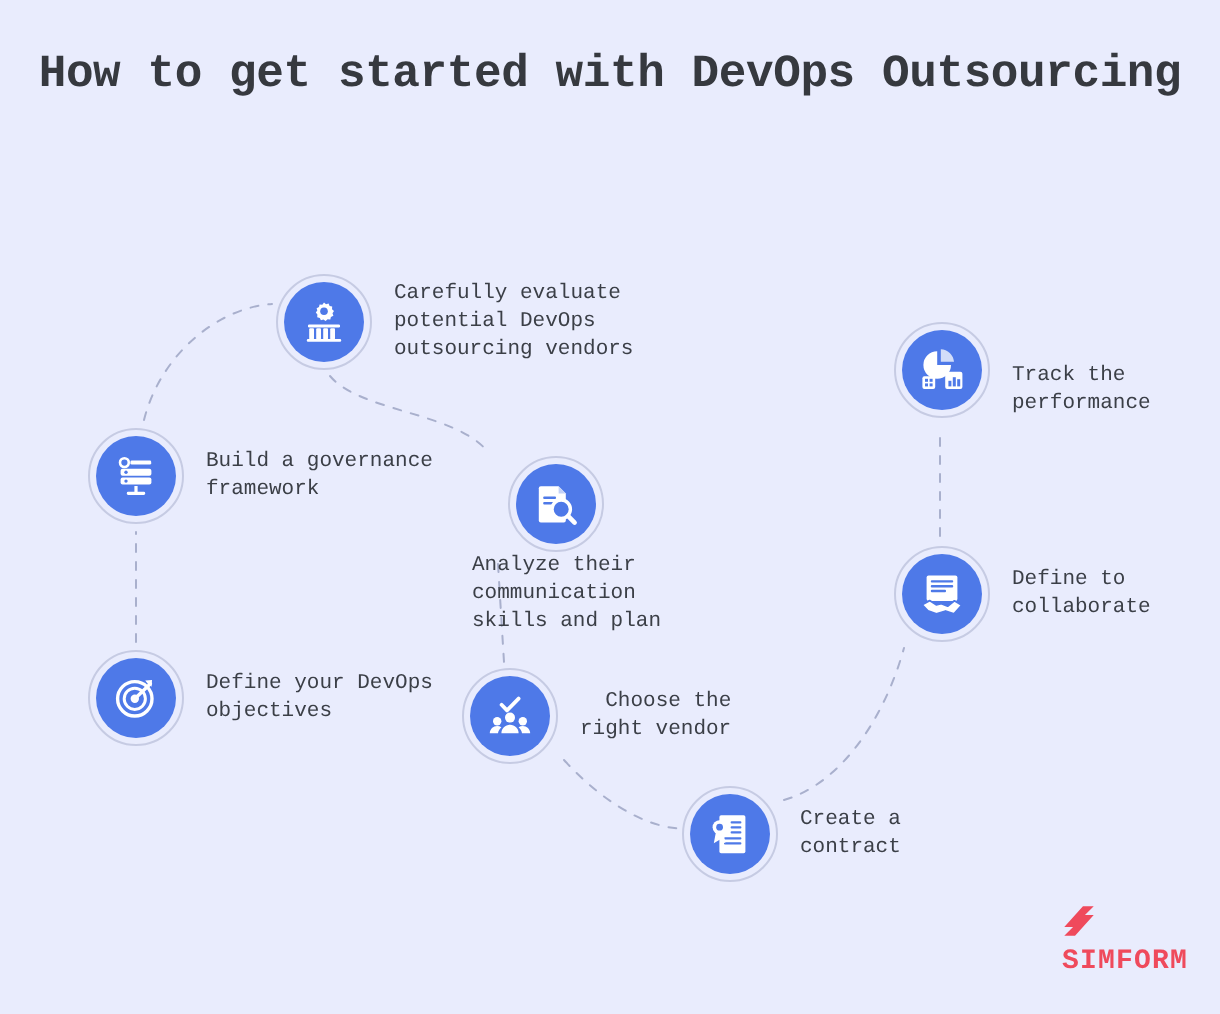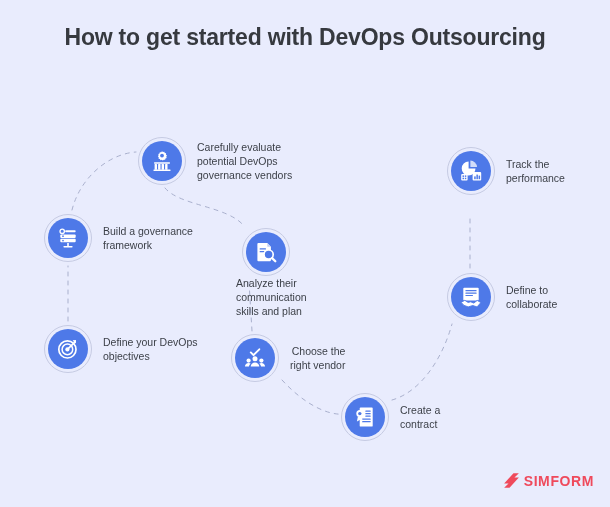--- a/index.html
+++ b/index.html
@@ -13,20 +13,21 @@
   body {
     background: #e9ecfd;
     font-family: "Liberation Sans", sans-serif;
     position: relative;
   }
 
   #canvas {
     position: relative;
     width: 610px;
     height: 507px;
+    font-family: Liberation Mono, monospace;
   }
 
   
   .title {
     position: absolute;
     left: 0;
     top: 24px;
     width: 610px;
     text-align: center;
     font-size: 23px;
@@ -83,22 +84,23 @@
     white-space: pre-line;
     max-width: 120px;
   }
 
   
   .logo {
     position: absolute;
     right: 16px;
     bottom: 18px;
     display: flex;
-    align-items: flex-end;
+    align-items: flex-start;
     gap: 4px;
+    flex-direction: column;
   }
 
   .logo-text {
     font-size: 14px;
     font-weight: bold;
     color: #ef4a5c;
     letter-spacing: 0.6px;
   }
 </style>
 </head>
@@ -137,21 +139,21 @@
           <rect x="4.6" y="15.1" width="2.4" height="5.6" rx="0.5"></rect>
           <rect x="8.1" y="15.1" width="2.4" height="5.6" rx="0.5"></rect>
           <rect x="11.6" y="15.1" width="2.4" height="5.6" rx="0.5"></rect>
           <rect x="15.1" y="15.1" width="2.4" height="5.6" rx="0.5"></rect>
           <rect x="3.4" y="20.5" width="17.2" height="1.4" rx="0.6"></rect>
         </svg>
       </div>
     </div>
     <div class="step-label">Carefully evaluate
 potential DevOps
-governance vendors</div>
+outsourcing vendors</div>
   </div>
 
   <div class="step" style="left:44px; top:325px;">
     <div class="node-ring">
       <div class="node-disc">
         <svg width="24" height="24" viewBox="0 0 24 24">
           <circle cx="11.4" cy="12.4" r="8.6" fill="none" stroke="#ffffff" stroke-width="1.7"></circle>
           <circle cx="11.4" cy="12.4" r="5.3" fill="none" stroke="#ffffff" stroke-width="1.5"></circle>
           <circle cx="11.4" cy="12.4" r="2.1" fill="#ffffff"></circle>
           <path d="M11.4 12.4 L19.2 4.9" stroke="#ffffff" stroke-width="1.7" stroke-linecap="round" fill="none"></path>
@@ -247,21 +249,21 @@
           <rect x="6.4" y="7.5" width="11.2" height="1.2" rx="0.5" fill="#4e79e8"></rect>
           <rect x="6.4" y="9.9" width="7.6" height="1.2" rx="0.5" fill="#4e79e8"></rect>
           <path d="M2.1 17.4 l3.7-2.1 3.3 2.1 2.6-.6 3.1 1.3 3.4-2.7 3.7 2.2 -3.9 4.3 -4.2-1.4 -4.6 1.4 -4.2-1.5z" stroke="#4e79e8" stroke-width="0.9" stroke-linejoin="round"></path>
         </svg>
       </div>
     </div>
     <div class="step-label">Define to
 collaborate</div>
   </div>
 
-  <div class="step" style="left:447px; top:147px;">
+  <div class="step" style="left:447px; top:161px;align-items:flex-end;">
     <div class="node-ring">
       <div class="node-disc">
         <svg width="24" height="24" viewBox="0 0 24 24" fill="#ffffff">
           <path d="M9.6 2.6 a6.9 6.9 0 1 0 6.9 6.9 h-6.9z"></path>
           <path d="M11.4 1.6 a6.9 6.9 0 0 1 6.6 6.3 h-6.6z" opacity="0.75"></path>
           <rect x="13.6" y="12.9" width="8.6" height="8.6" rx="1"></rect>
           <rect x="15.2" y="17.4" width="1.5" height="2.8" fill="#4e79e8"></rect>
           <rect x="17.4" y="15.6" width="1.5" height="4.6" fill="#4e79e8"></rect>
           <rect x="19.6" y="16.6" width="1.5" height="3.6" fill="#4e79e8"></rect>
           <rect x="2.2" y="15.1" width="6.4" height="6.4" rx="1"></rect>

